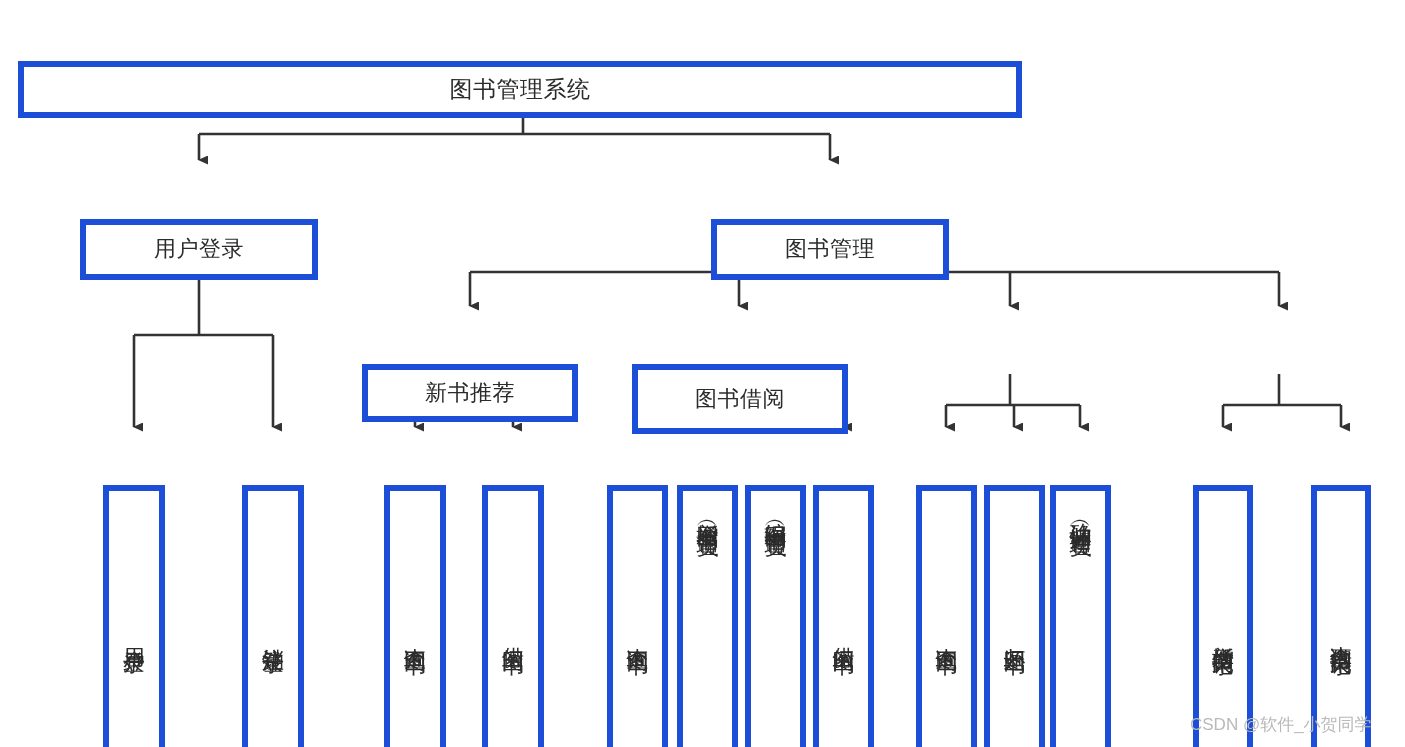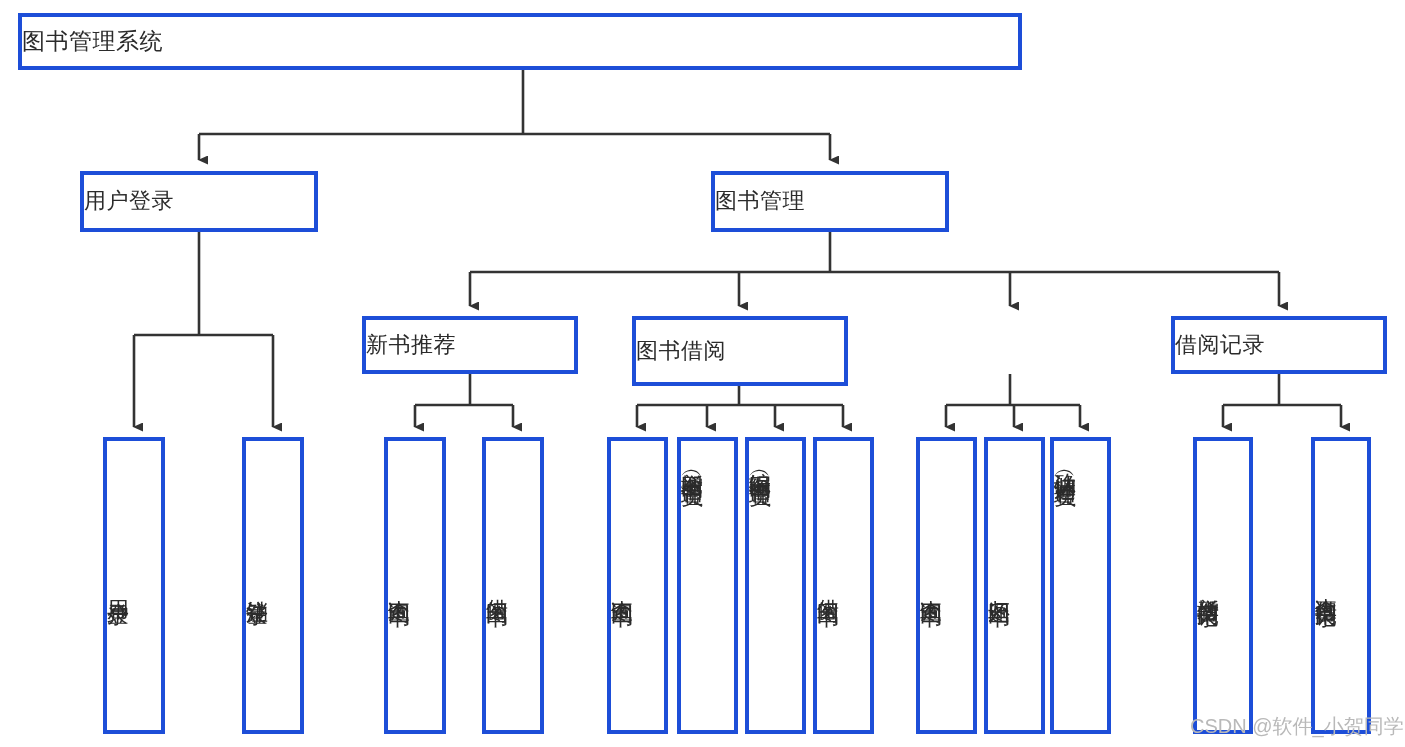--- a/index.html
+++ b/index.html
@@ -21,24 +21,26 @@
     position: absolute;
     left: 0;
     top: 0;
     width: 1405px;
     height: 747px;
   }
   .node {
     position: absolute;
     box-sizing: border-box;
     background: #ffffff;
-    border: 4px solid #1d4ed8;
+    border: 6px solid #1d4ed8;
     display: flex;
     align-items: center;
+    justify-content: center;
     z-index: 2;
+    margin-top: 48px;
   }
   .node-label {
     color: #2b2b2b;
     font-size: 22px;
     line-height: 1.22;
     letter-spacing: 0.5px;
     white-space: nowrap;
   }
   .node.root .node-label { font-size: 23px; }
   .node.level2 .node-label { font-size: 22px; }
@@ -55,21 +57,21 @@
     white-space: nowrap;
   }
   .node.leaf.center-text {
     align-items: center;
     padding-top: 0;
   }
   #watermark {
     position: absolute;
     left: 1190px;
     top: 713px;
-    font-size: 20px;
+    font-size: 17px;
     color: #b9b9b9;
     white-space: nowrap;
     z-index: 5;
     font-family: "Liberation Sans", "DejaVu Sans", sans-serif;
   }
 </style>
 </head>
 <body>
 
 <div id="diagram-root">
@@ -134,23 +136,20 @@
   <div class="node level2" style="left:711px; top:171px; width:238px; height:61px;">
     <span class="node-label">图书管理</span>
   </div>
 
   <div class="node level2" style="left:362px; top:316px; width:216px; height:58px;">
     <span class="node-label">新书推荐</span>
   </div>
   <div class="node level2" style="left:632px; top:316px; width:216px; height:70px;">
     <span class="node-label">图书借阅</span>
   </div>
-  <div class="node level2" style="left:1171px; top:316px; width:216px; height:58px;">
-    <span class="node-label">借阅记录</span>
-  </div>
 
   <div class="node leaf center-text" style="left:103px; top:437px; width:62px; height:297px;">
     <span class="node-label">用户登录</span>
   </div>
   <div class="node leaf center-text" style="left:242px; top:437px; width:62px; height:297px;">
     <span class="node-label">注销登录</span>
   </div>
 
   <div class="node leaf center-text" style="left:384px; top:437px; width:62px; height:297px;">
     <span class="node-label">查询图书</span>

